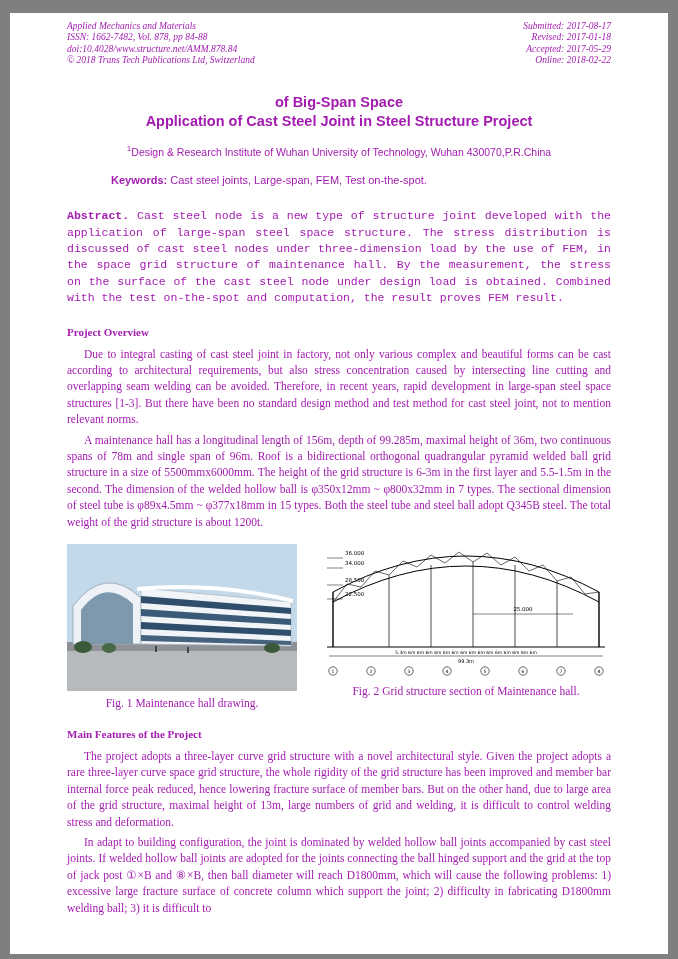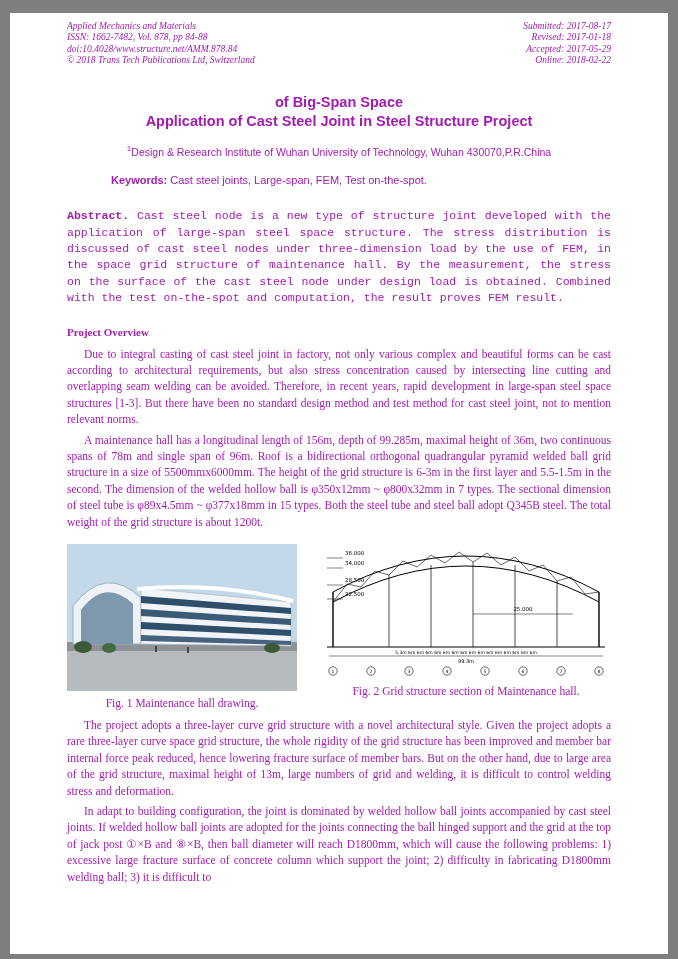--- a/index.html
+++ b/index.html
@@ -154,17 +154,18 @@
             <text x="164" y="129" font-size="4.5" text-anchor="middle">5</text>
             <text x="202" y="129" font-size="4.5" text-anchor="middle">6</text>
             <text x="240" y="129" font-size="4.5" text-anchor="middle">7</text>
             <text x="278" y="129" font-size="4.5" text-anchor="middle">8</text>
           </g>
         </svg>
         <div class="figcap">Fig. 2 Grid structure section of Maintenance hall.</div>
       </div>
     </div>
 
+    <div class="secheading">Main Features of the Project</div>
     <p class="para indent mt8">The project adopts a three-layer curve grid structure with a novel architectural style. Given the project adopts a rare three-layer curve space grid structure, the whole rigidity of the grid structure has been improved and member bar internal force peak reduced, hence lowering fracture surface of member bars. But on the other hand, due to large area of the grid structure, maximal height of 13m, large numbers of grid and welding, it is difficult to control welding stress and deformation.</p>
     <p class="para indent mt4">In adapt to building configuration, the joint is dominated by welded hollow ball joints accompanied by cast steel joints. If welded hollow ball joints are adopted for the joints connecting the ball hinged support and the grid at the top of jack post ①×B and ⑧×B, then ball diameter will reach D1800mm, which will cause the following problems: 1) excessive large fracture surface of concrete column which support the joint; 2) difficulty in fabricating D1800mm welding ball; 3) it is difficult to</p>
 
   </div>
 </div>
 
 </body></html>

